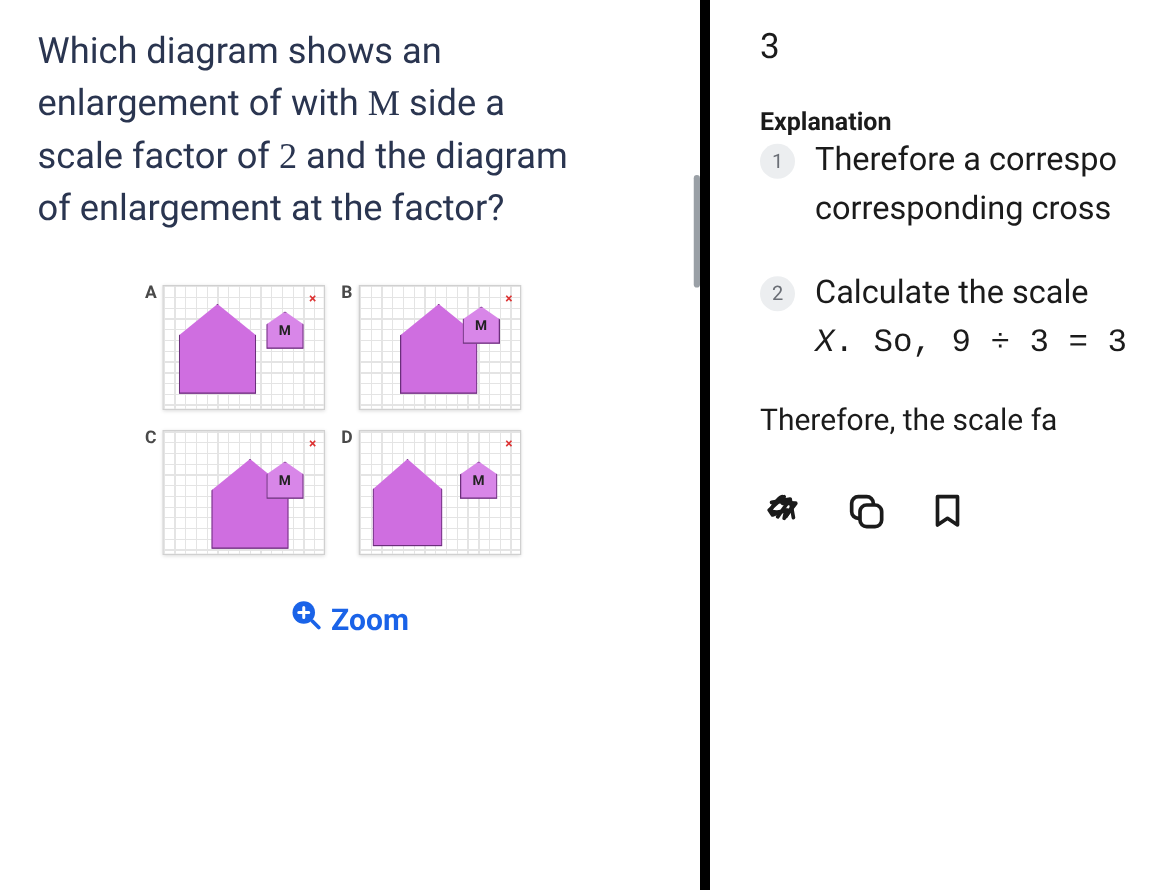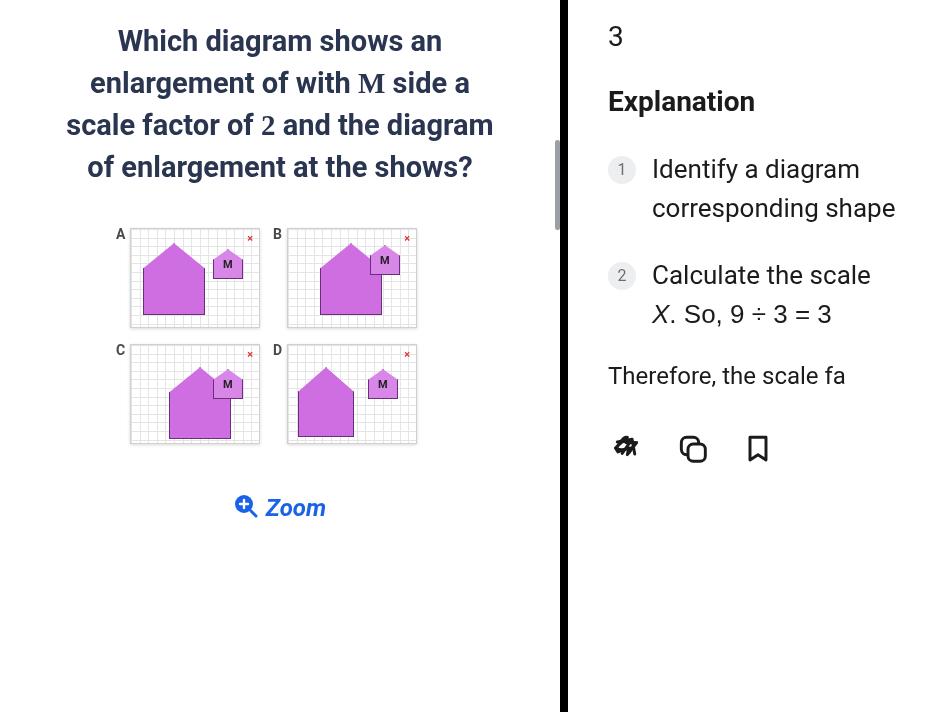--- a/index.html
+++ b/index.html
@@ -34,23 +34,23 @@
     border-radius: 3px;
   }
   .right-panel {
     flex: 1;
     padding: 20px 0 20px 40px;
     overflow: hidden;
   }
   .question {
     font-size: 29px;
     line-height: 1.45;
-    text-align: center;
+    text-align: left;
     color: #2a3550;
-    font-weight: 700;
+    font-weight: 400;
     max-width: 510px;
     margin: 0 auto;
   }
   .question .math {
     font-family: "Times New Roman", Georgia, serif;
   }
   .diagrams {
     margin: 40px auto 0;
     width: 300px;
     display: grid;
@@ -100,42 +100,40 @@
   }
   .m-label {
     position: absolute;
     font-size: 11px;
     font-weight: 700;
     color: #222;
     line-height: 1;
   }
   .zoom-button {
     display: flex;
-    align-items: flex-start;
+    align-items: flex-end;
     justify-content: center;
     gap: 8px;
-    margin: 50px auto 0;
+    margin: 36px auto 0;
     color: #1a63e8;
     font-size: 24px;
     font-weight: 700;
     cursor: pointer;
     width: fit-content;
-    font-style: italic;
   }
   .zoom-button svg { width: 24px; height: 24px; }
   .answer-num {
     font-size: 28px;
     color: #1b1b1b;
     margin-bottom: 32px;
   }
   .exp-heading {
-    font-size: 28px;
-    font-weight: 700;
-    color: #1b1b1b;
-    margin-bottom: 32px;
+    font-size: 20px;
+    font-weight: 700;
+    color: #1b1b1b;
   }
   .step {
     display: flex;
     align-items: flex-start;
     gap: 16px;
     margin-bottom: 28px;
     font-size: 26px;
     color: #1b1b1b;
     line-height: 1.5;
     white-space: nowrap;
@@ -147,21 +145,21 @@
     background: #eceef0;
     color: #6b6f76;
     font-size: 16px;
     display: flex;
     align-items: center;
     justify-content: center;
     margin-top: 6px;
     flex-shrink: 0;
   }
   .step-text .mathline {
-    font-family: Liberation Sans, sans-serif;
+    font-family: Liberation Mono, monospace;
     font-style: italic;
   }
   .step-text .mathline .so { font-style: normal; }
   .conclusion {
     font-size: 24px;
     color: #1b1b1b;
     margin-bottom: 40px;
     white-space: nowrap;
   }
   .actions {
@@ -179,21 +177,21 @@
 </style>
 </head>
 <body>
 
 <div class="container">
   <div class="left-panel">
     <div class="question">
       <span>Which diagram shows an</span><br>
       <span>enlargement of with </span><span class="math">M</span><span> side a</span><br>
       <span>scale factor of </span><span class="math">2</span><span> and the diagram</span><br>
-      <span>of enlargement at the shows?</span>
+      <span>of enlargement at the factor?</span>
     </div>
 
     <div class="diagrams">
 
       <div class="diagram-cell">
         <div class="diag-label">A</div>
         <div class="grid-box">
           <span class="cross">×</span>
           <div class="shape-big" style="left:12px;top:14px;width:62px;height:72px"></div>
           <div class="shape-small" style="left:82px;top:20px;width:30px;height:30px"></div>
@@ -246,22 +244,22 @@
 
   <div class="divider"></div>
 
   <div class="right-panel">
     <div class="answer-num">3</div>
     <div class="exp-heading">Explanation</div>
 
     <div class="step">
       <div class="step-num">1</div>
       <div class="step-text">
-        <span>Identify a diagram</span><br>
-        <span>corresponding shape</span>
+        <span>Therefore a correspo</span><br>
+        <span>corresponding cross</span>
       </div>
     </div>
 
     <div class="step">
       <div class="step-num">2</div>
       <div class="step-text">
         <span>Calculate the scale</span><br>
         <span class="mathline">
           <span>X</span><span class="so">. So, </span><span class="so">9 ÷ 3 = 3</span>
         </span>

